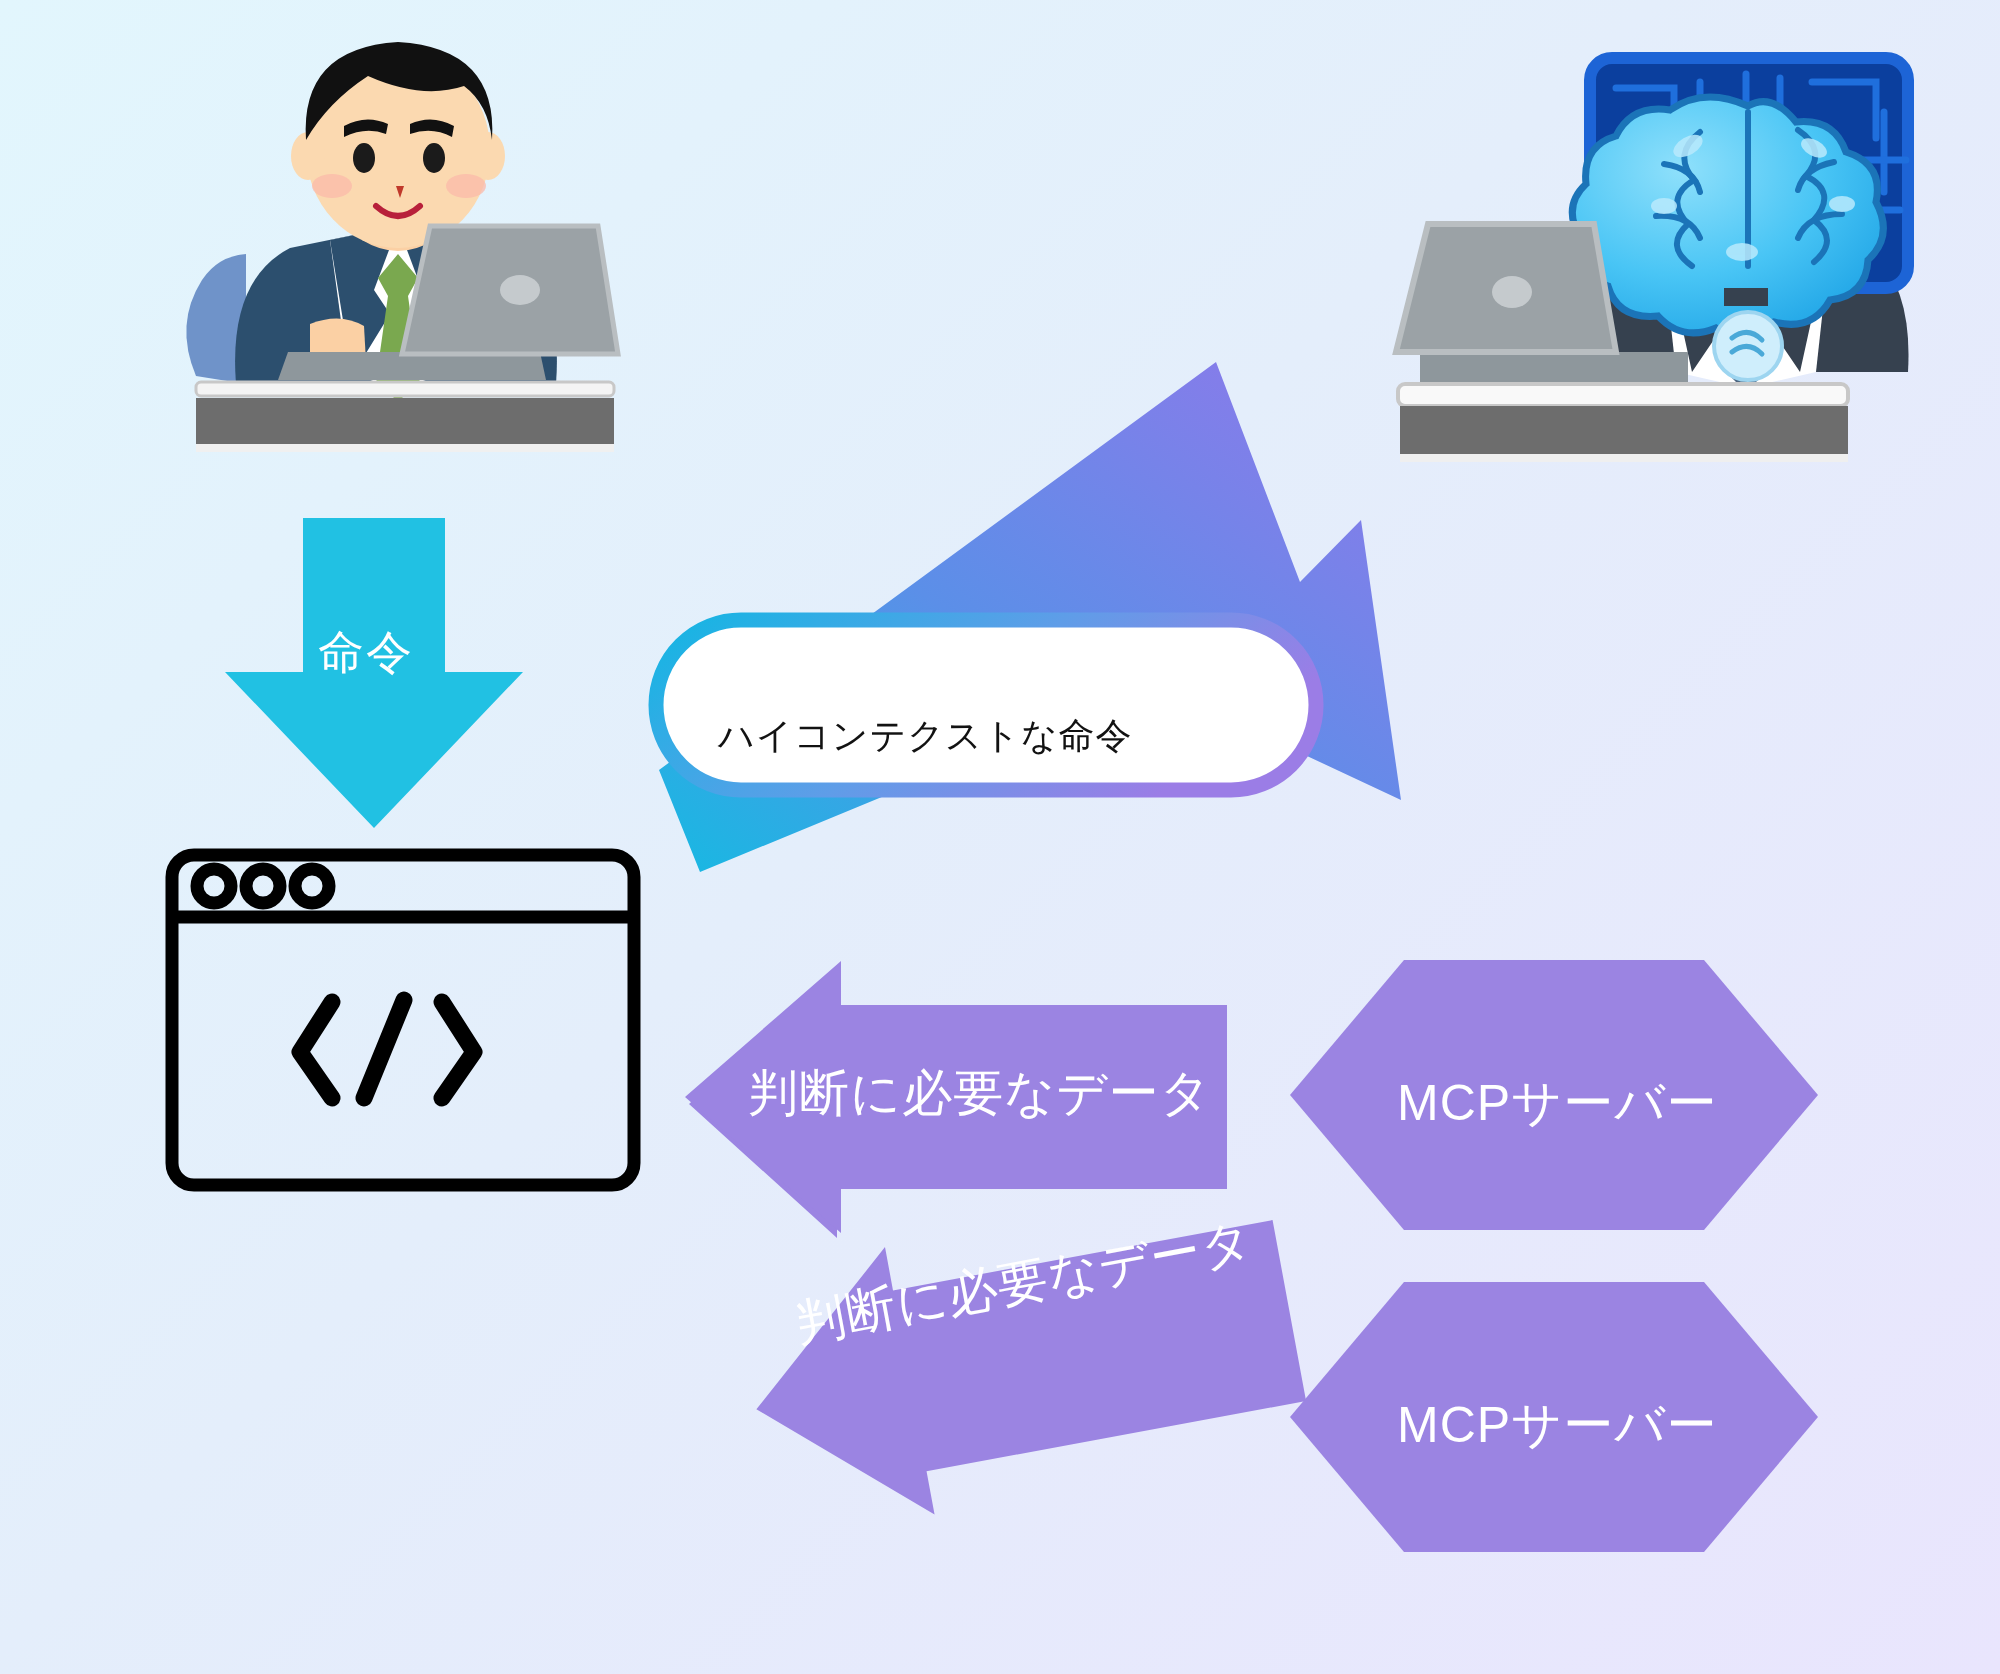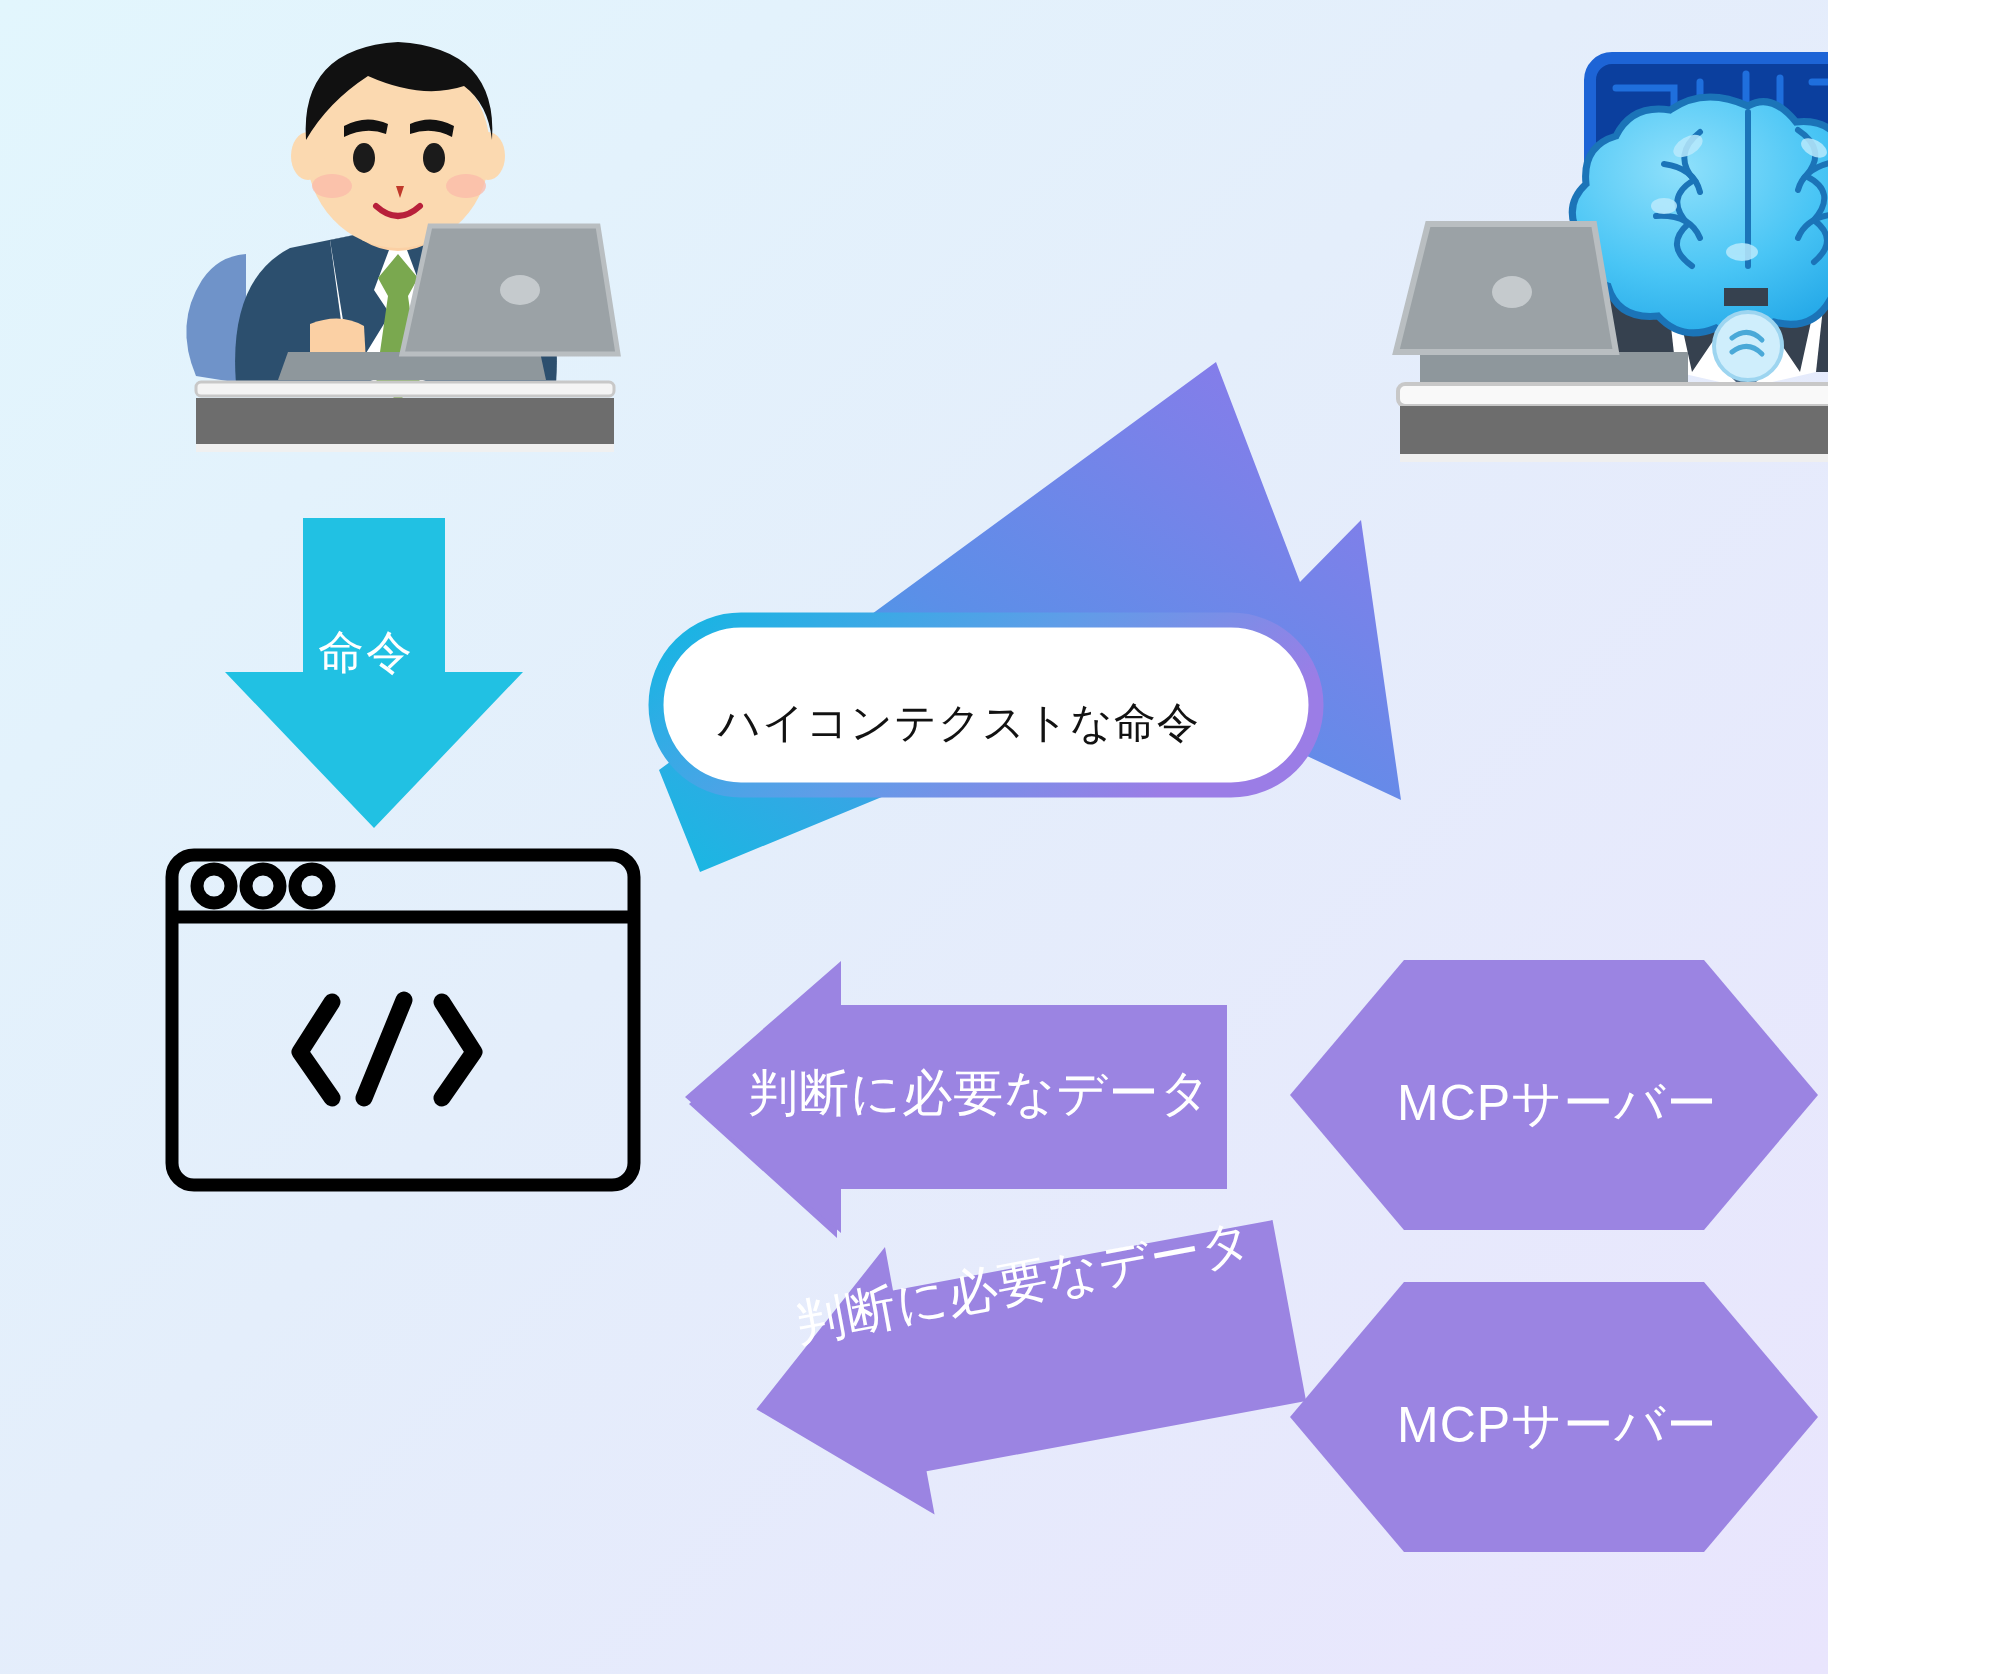--- a/index.html
+++ b/index.html
@@ -5,36 +5,36 @@
 <style>
   html,body{margin:0;padding:0;}
   body{
     width:2000px;height:1674px;
     font-family:"Liberation Sans","DejaVu Sans",sans-serif;
     background:#ffffff;
     overflow:hidden;
   }
   #stage{
     position:relative;
-    width:1828px;height:1674px;
+    width:2000px;height:1674px;
     background:linear-gradient(135deg,#e2f6fd 0%,#e4eefb 45%,#e9e5fd 100%);
     overflow:hidden;
   }
   .svgwrap{position:absolute;left:0;top:0;width:2000px;height:1674px;pointer-events:none;}
 
   
   .lbl{position:absolute;white-space:nowrap;}
 
   .cmd-text{
     color:#ffffff;font-size:46px;letter-spacing:2px;
     left:318px;top:622px;
   }
   .bubble-text{
-    color:#121212;font-size:42px;letter-spacing:1px;
-    left:718px;top:695px;
+    color:#121212;font-size:36px;letter-spacing:1px;
+    left:718px;top:712px;
   }
   .client-label{
     color:#111111;font-size:56px;letter-spacing:1px;
     left:200px;top:1216px;
   }
   .arrow1-text{
     color:#ffffff;font-size:50px;letter-spacing:1px;
     left:748px;top:1060px;
   }
   .arrow2-text{

